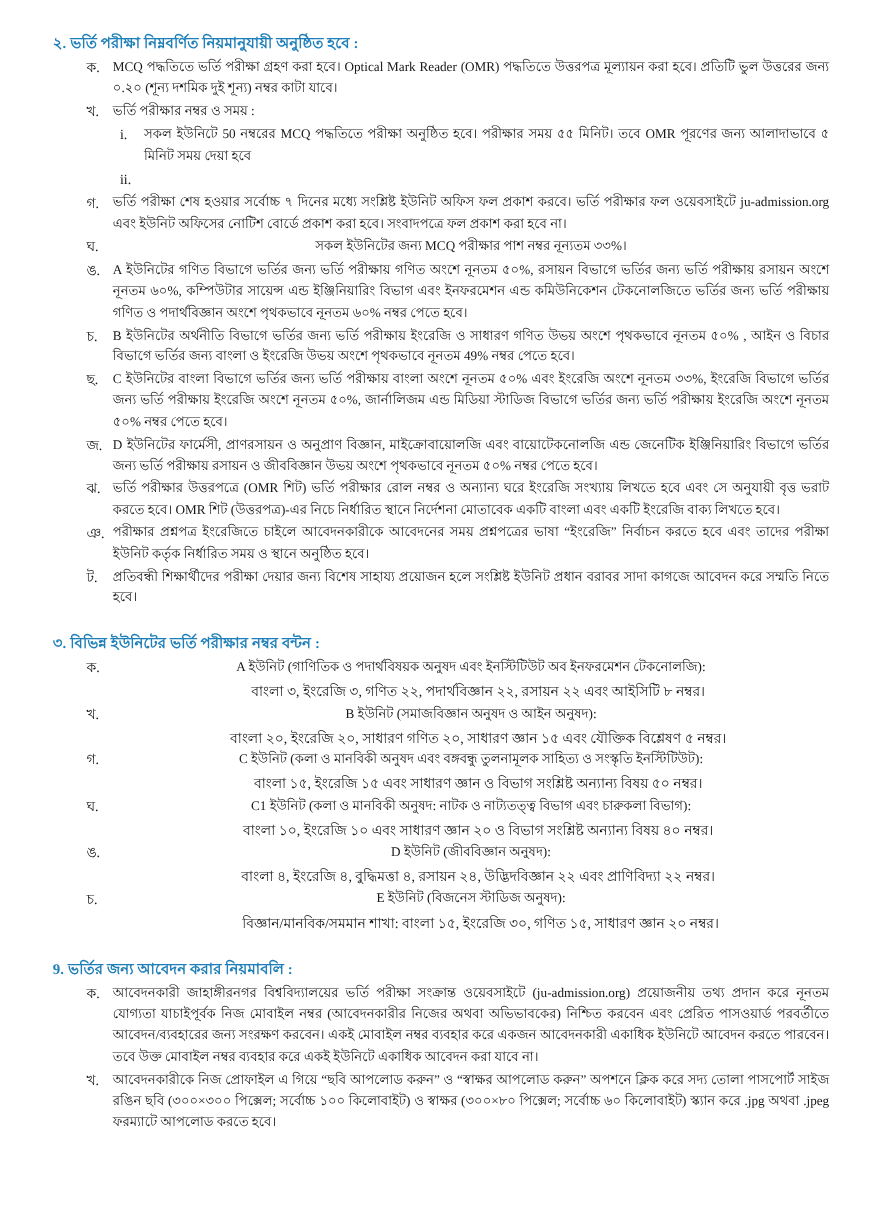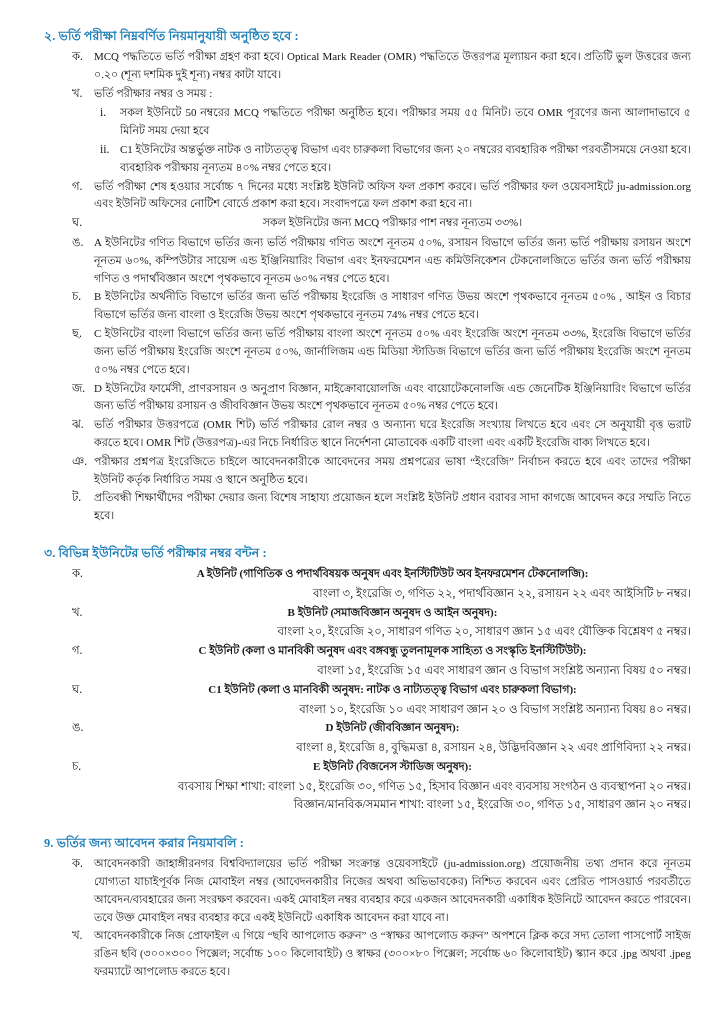--- a/index.html
+++ b/index.html
@@ -59,24 +59,24 @@
     text-justify: inter-word;
     color: #161616;
     hyphens: none;
   }
   .body-text.nojust { text-align: center; }
   .sub-line {
     padding-left: 68px;
     font-size: 11.6px;
     line-height: 1.62;
     color: #161616;
-    text-align: right;
+    text-align: center;
   }
   .sub-line.ind2 { padding-left: 72px; }
-  b, .b { font-weight: bold; }
+  b, .b { font-weight: normal; }
   .spacer-md { height: 11px; }
 </style>
 </head>
 <body>
 
 <div class="page">
 
   <div class="sec-block">
     <div class="sec-head">২. ভর্তি পরীক্ষা নিম্নবর্ণিত নিয়মানুযায়ী অনুষ্ঠিত হবে :</div>
 
@@ -90,41 +90,40 @@
       <span class="body-text">ভর্তি পরীক্ষার নম্বর ও সময় :</span>
     </div>
 
     <div class="item deep">
       <span class="marker roman">i.</span>
       <span class="body-text">সকল ইউনিটে 50 নম্বরের MCQ পদ্ধতিতে পরীক্ষা অনুষ্ঠিত হবে। পরীক্ষার সময় ৫৫ মিনিট। তবে OMR পূরণের জন্য আলাদাভাবে ৫ মিনিট সময় দেয়া হবে</span>
     </div>
 
     <div class="item deep">
       <span class="marker roman">ii.</span>
-      <span class="body-text">C1 ইউনিটের অন্তর্ভুক্ত নাটক ও নাট্যতত্ত্ব বিভাগ এবং চারুকলা বিভাগের জন্য ২০ নম্বরের ব্যবহারিক পরীক্ষা পরবর্তীসময়ে নেওয়া হবে। ব্যবহারিক পরীক্ষায় নূন্যতম ৪০% নম্বর পেতে হবে।</span>
     </div>
 
     <div class="item">
       <span class="marker">গ.</span>
       <span class="body-text">ভর্তি পরীক্ষা শেষ হওয়ার সর্বোচ্চ ৭ দিনের মধ্যে সংশ্লিষ্ট ইউনিট অফিস ফল প্রকাশ করবে। ভর্তি পরীক্ষার ফল ওয়েবসাইটে ju-admission.org এবং ইউনিট অফিসের নোটিশ বোর্ডে প্রকাশ করা হবে। সংবাদপত্রে ফল প্রকাশ করা হবে না।</span>
     </div>
 
     <div class="item">
       <span class="marker">ঘ.</span>
       <span class="body-text nojust">সকল ইউনিটের জন্য MCQ পরীক্ষার পাশ নম্বর নূন্যতম ৩৩%।</span>
     </div>
 
     <div class="item">
       <span class="marker">ঙ.</span>
       <span class="body-text">A ইউনিটের গণিত বিভাগে ভর্তির জন্য ভর্তি পরীক্ষায় গণিত অংশে নূনতম ৫০%, রসায়ন বিভাগে ভর্তির জন্য ভর্তি পরীক্ষায় রসায়ন অংশে নূনতম ৬০%, কম্পিউটার সায়েন্স এন্ড ইঞ্জিনিয়ারিং বিভাগ এবং ইনফরমেশন এন্ড কমিউনিকেশন টেকনোলজিতে ভর্তির জন্য ভর্তি পরীক্ষায় গণিত ও পদার্থবিজ্ঞান অংশে পৃথকভাবে নূনতম ৬০% নম্বর পেতে হবে।</span>
     </div>
 
     <div class="item">
       <span class="marker">চ.</span>
-      <span class="body-text">B ইউনিটের অর্থনীতি বিভাগে ভর্তির জন্য ভর্তি পরীক্ষায় ইংরেজি ও সাধারণ গণিত উভয় অংশে পৃথকভাবে নূনতম ৫০% , আইন ও বিচার বিভাগে ভর্তির জন্য বাংলা ও ইংরেজি উভয় অংশে পৃথকভাবে নূনতম 74% নম্বর পেতে হবে।</span>
+      <span class="body-text">B ইউনিটের অর্থনীতি বিভাগে ভর্তির জন্য ভর্তি পরীক্ষায় ইংরেজি ও সাধারণ গণিত উভয় অংশে পৃথকভাবে নূনতম ৫০% , আইন ও বিচার বিভাগে ভর্তির জন্য বাংলা ও ইংরেজি উভয় অংশে পৃথকভাবে নূনতম 49% নম্বর পেতে হবে।</span>
     </div>
 
     <div class="item">
       <span class="marker">ছ.</span>
       <span class="body-text">C ইউনিটের বাংলা বিভাগে ভর্তির জন্য ভর্তি পরীক্ষায় বাংলা অংশে নূনতম ৫০% এবং ইংরেজি অংশে নূনতম ৩৩%, ইংরেজি বিভাগে ভর্তির জন্য ভর্তি পরীক্ষায় ইংরেজি অংশে নূনতম ৫০%, জার্নালিজম এন্ড মিডিয়া স্টাডিজ বিভাগে ভর্তির জন্য ভর্তি পরীক্ষায় ইংরেজি অংশে নূনতম ৫০% নম্বর পেতে হবে।</span>
     </div>
 
     <div class="item">
       <span class="marker">জ.</span>
       <span class="body-text">D ইউনিটের ফার্মেসী, প্রাণরসায়ন ও অনুপ্রাণ বিজ্ঞান, মাইক্রোবায়োলজি এবং বায়োটেকনোলজি এন্ড জেনেটিক ইঞ্জিনিয়ারিং বিভাগে ভর্তির জন্য ভর্তি পরীক্ষায় রসায়ন ও জীববিজ্ঞান উভয় অংশে পৃথকভাবে নূনতম ৫০% নম্বর পেতে হবে।</span>
@@ -178,21 +177,20 @@
     <div class="item">
       <span class="marker">ঙ.</span>
       <span class="body-text nojust b">D ইউনিট (জীববিজ্ঞান অনুষদ):</span>
     </div>
     <div class="sub-line">বাংলা ৪, ইংরেজি ৪, বুদ্ধিমত্তা ৪, রসায়ন ২৪, উদ্ভিদবিজ্ঞান ২২ এবং প্রাণিবিদ্যা ২২ নম্বর।</div>
 
     <div class="item">
       <span class="marker">চ.</span>
       <span class="body-text nojust b">E ইউনিট (বিজনেস স্টাডিজ অনুষদ):</span>
     </div>
-    <div class="sub-line ind2">ব্যবসায় শিক্ষা শাখা: বাংলা ১৫, ইংরেজি ৩০, গণিত ১৫, হিসাব বিজ্ঞান এবং ব্যবসায় সংগঠন ও ব্যবস্থাপনা ২০ নম্বর।</div>
     <div class="sub-line ind2">বিজ্ঞান/মানবিক/সমমান শাখা: বাংলা ১৫, ইংরেজি ৩০, গণিত ১৫, সাধারণ জ্ঞান ২০ নম্বর।</div>
   </div>
 
   <div class="spacer-md"></div>
 
   <div class="sec-block">
     <div class="sec-head">9. ভর্তির জন্য আবেদন করার নিয়মাবলি :</div>
 
     <div class="item">
       <span class="marker">ক.</span>

